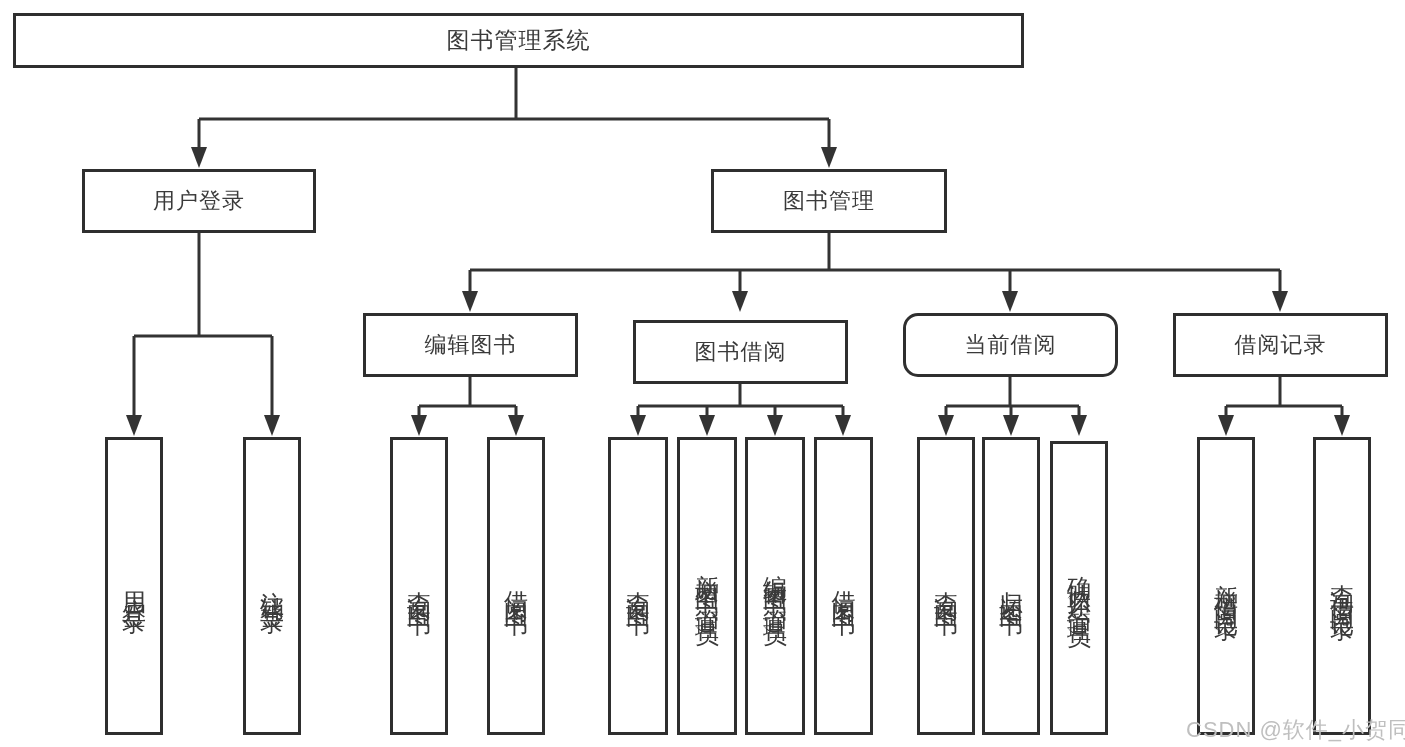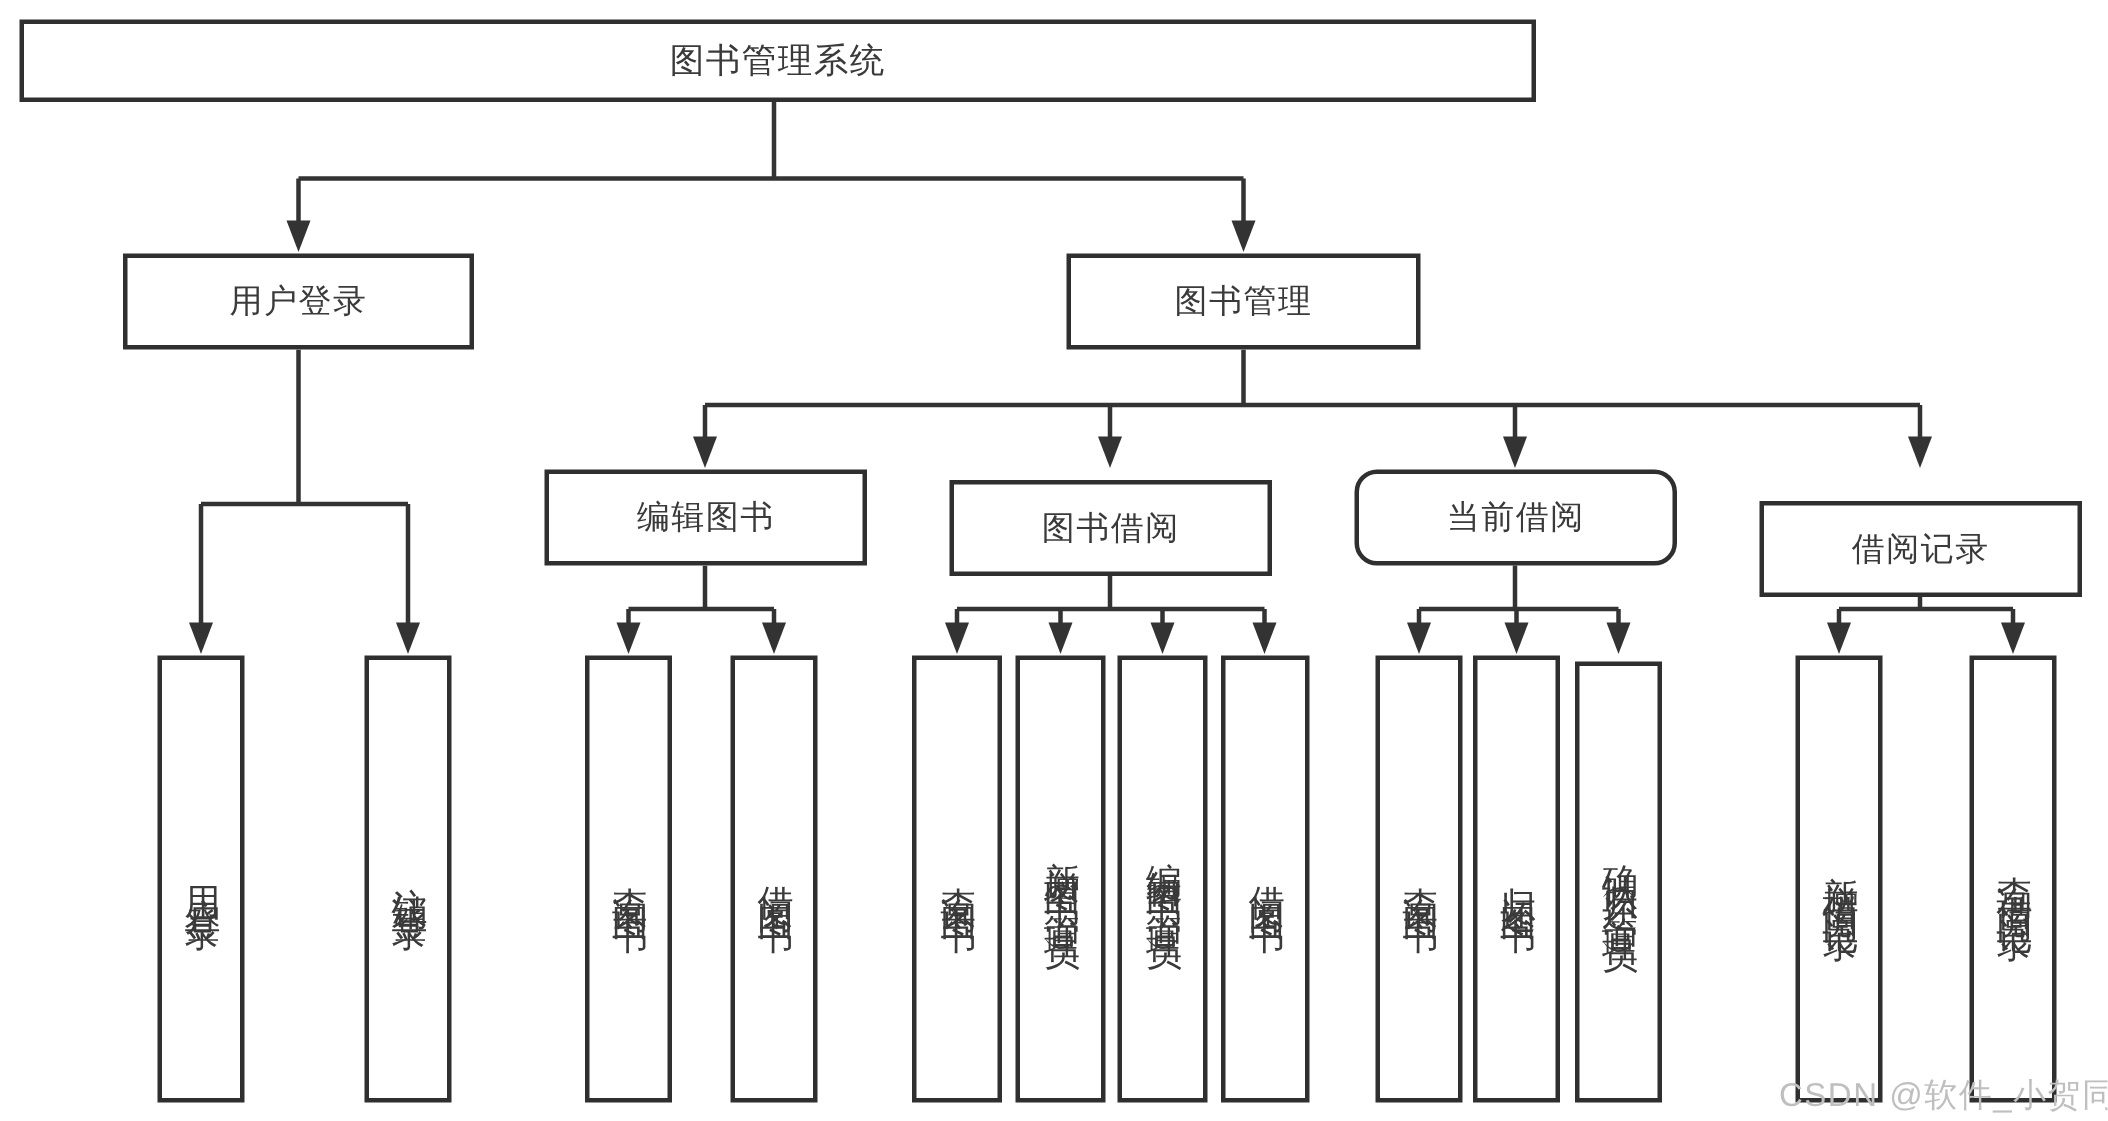--- a/index.html
+++ b/index.html
@@ -113,21 +113,21 @@
 
   <div class="node node-h" style="left:363px; top:313px; width:215px; height:64px;">
     <span>编辑图书</span>
   </div>
   <div class="node node-h" style="left:633px; top:320px; width:215px; height:64px;">
     <span>图书借阅</span>
   </div>
   <div class="node node-h" style="left:903px; top:313px; width:215px; height:64px;border-radius:15px;">
     <span>当前借阅</span>
   </div>
-  <div class="node node-h" style="left:1173px; top:313px; width:215px; height:64px;margin-top:21px;">
+  <div class="node node-h" style="left:1173px; top:313px; width:215px; height:64px;">
     <span>借阅记录</span>
   </div>
 
   <div class="node node-v" style="left:105px; top:437px; width:58px; height:298px;">
     <span class="vtext">用户登录</span>
   </div>
   <div class="node node-v" style="left:243px; top:437px; width:58px; height:298px;">
     <span class="vtext">注销登录</span>
   </div>
 

